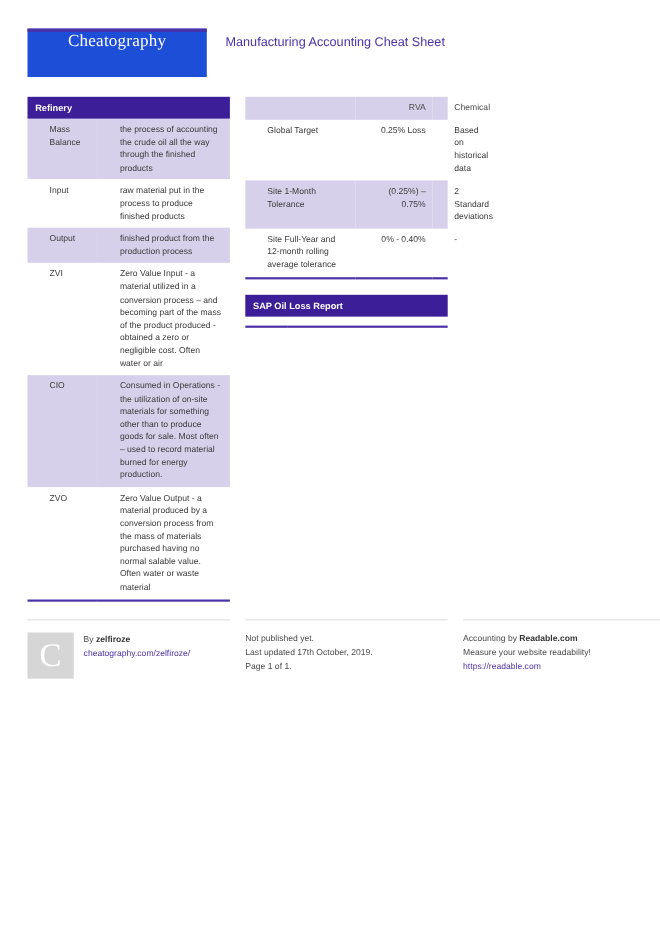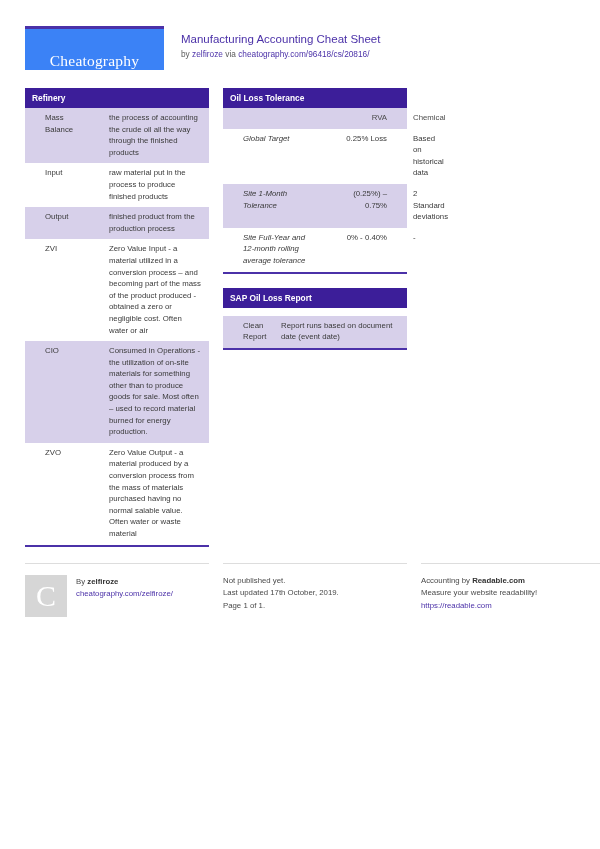--- a/index.html
+++ b/index.html
@@ -25,27 +25,27 @@
   }
 
   
   .header {
     display: flex;
     align-items: flex-start;
     height: 52px;
     margin-bottom: 10px;
   }
   .logo-box {
-    width: 139px;
+    width: 163px;
     height: 44px;
-    background: #3b82f6;
+    background: #1d4ed8;
     border-top: 3px solid #4b31a8;
     box-sizing: border-box;
     display: flex;
-    align-items: flex-end;
+    align-items: flex-start;
     justify-content: center;
     flex: 0 0 auto;
   }
   .logo-text {
     color: #ffffff;
     font-family: "Liberation Serif", serif;
     font-size: 15.5px;
     letter-spacing: .2px;
   }
   .header-text {
@@ -103,21 +103,21 @@
     color: #3a3a3a;
     border: none;
   }
   .ctable tr.shade td { background: #d7d0ea; }
   .ctable tr.plain td { background: #ffffff; }
   .ctable tr.subhead td {
     background: #d7d0ea;
     color: #4a4a4a;
   }
   .ctable td.k { width: 38px; }
-  .ctable td.k-wide { width: 74px; font-style: italic; }
+  .ctable td.k-wide { width: 74px; }
   .ctable td.c2 { width: 44px; text-align: right; }
   .ctable tr.spacer td { padding: 4px 0; background: #ffffff; }
 
   
   .footer {
     display: flex;
     margin-top: 2px;
     gap: 14px;
   }
   .fcol {
@@ -155,23 +155,20 @@
 <body>
 
 <div class="page">
 
   <div class="header">
     <div class="logo-box">
       <span class="logo-text">Cheatography</span>
     </div>
     <div class="header-text">
       <h1 class="sheet-title">Manufacturing Accounting Cheat Sheet</h1>
-      <div class="byline">
-        <span>by </span><span class="author">zelfiroze</span><span> via </span><span class="link">cheatography.com/96418/cs/20816/</span>
-      </div>
     </div>
   </div>
 
   <div class="columns">
 
     <div class="col">
       <table class="ctable">
         <caption>Refinery</caption>
         <tbody>
           <tr class="shade">
@@ -198,21 +195,20 @@
             <td class="k">ZVO</td>
             <td>Zero Value Output - a material produced by a conversion process from the mass of materials purchased having no normal salable value. Often water or waste material</td>
           </tr>
         </tbody>
       </table>
     </div>
 
     <div class="col">
 
       <table class="ctable">
-        <caption>Oil Loss Tolerance</caption>
         <tbody>
           <tr class="subhead">
             <td class="k-wide"></td>
             <td class="c2">RVA</td>
             <td>Chemical</td>
           </tr>
           <tr class="plain">
             <td class="k-wide">Global Target</td>
             <td class="c2">0.25% Loss</td>
             <td>Based on historical data</td>
@@ -229,24 +225,20 @@
           </tr>
         </tbody>
       </table>
 
       <table class="ctable">
         <caption>SAP Oil Loss Report</caption>
         <tbody>
           <tr class="spacer">
             <td class="k"></td>
             <td></td>
-          </tr>
-          <tr class="shade">
-            <td class="k">Clean Report</td>
-            <td>Report runs based on document date (event date)</td>
           </tr>
         </tbody>
       </table>
 
     </div>
   </div>
 
   <div class="footer">
 
     <div class="fcol first" style="width:184px;flex:0 0 184px;">

